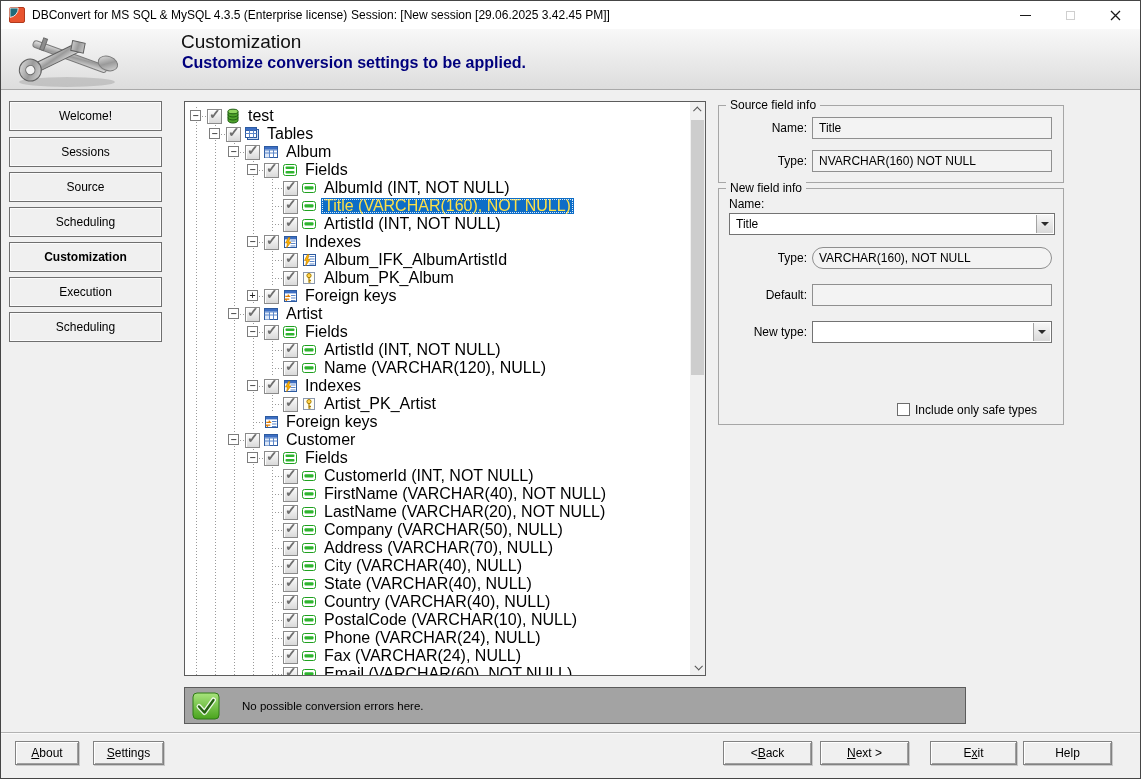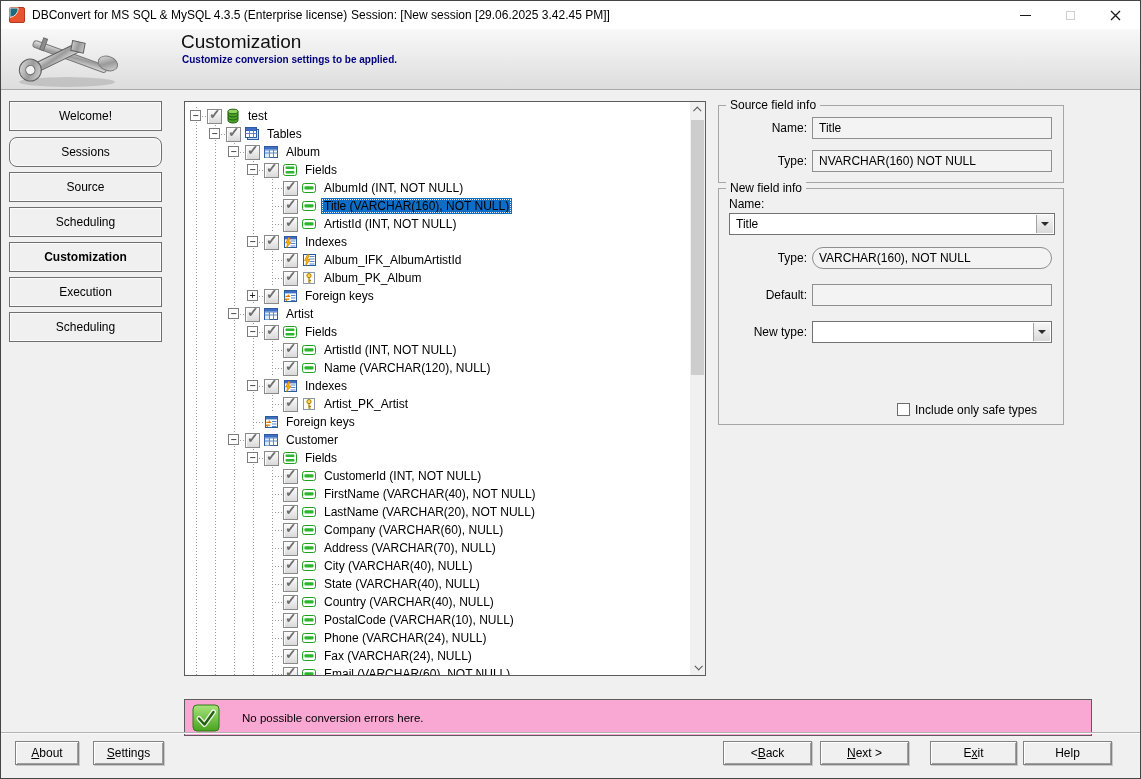--- a/index.html
+++ b/index.html
@@ -16,21 +16,21 @@
   .tb-session{position:absolute;left:350px;top:7px;font-size:12px;white-space:nowrap;}
   .tb-controls{position:absolute;right:2px;top:0;height:28px;display:flex;}
   .tb-btn{width:45px;height:28px;display:flex;align-items:center;justify-content:center;}
   .glyph-min{width:11px;height:1px;background:#1a1a1a;}
   .glyph-max{width:9px;height:9px;border:1px solid #cfcfcf;background:#fff;}
   
   .header{position:absolute;left:0;top:28px;right:0;height:61px;
     background:linear-gradient(#f8f8f8,#dddddd);border-bottom:1px solid #a9a9a9;}
   .logo{position:absolute;left:8px;top:1px;width:115px;height:58px;}
   .h-title{position:absolute;left:180px;top:2px;font-size:19px;color:#101010;}
-  .h-sub{position:absolute;left:181px;top:25px;font-size:10px;font-weight:bold;color:#00007d;}
+  .h-sub{position:absolute;left:181px;top:25px;font-size:16px;font-weight:bold;color:#00007d;}
   
   .sidebar-btn{position:absolute;left:8px;width:153px;height:30px;background:#f0f0f0;
     border:1px solid #6f6f6f;box-shadow:inset 0 0 0 1px #fbfbfb;
     display:flex;align-items:center;justify-content:center;font-size:12px;cursor:default;}
   .sidebar-btn.active{font-weight:bold;}
   
   .treebox{position:absolute;left:183px;top:100px;width:522px;height:575px;background:#fff;
     border:1px solid #5c5c5c;overflow:hidden;}
   .treerows{position:absolute;left:2px;top:5px;right:16px;}
   .trow{display:flex;align-items:center;height:18px;white-space:nowrap;}
@@ -42,22 +42,22 @@
       repeating-linear-gradient(to right,#9a9a9a 0 1px,transparent 1px 3px);
     background-size:1px 100%,10px 1px;background-position:9px 0,9px 9px;background-repeat:no-repeat;}
   .expander{position:absolute;left:3px;top:3px;width:11px;height:11px;background:#fff;
     border:1px solid #7d7d7d;font:10px/9px "DejaVu Sans Mono",monospace;text-align:center;color:#222;}
   .cbx{width:15px;height:15px;flex:0 0 15px;margin:0 3px 0 1px;position:relative;
     background:linear-gradient(#fdfdfd,#d9d9d9);border:1px solid #8a8a8a;
     box-shadow:inset 1px 1px 0 #ffffff;}
   .cbx .mark{position:absolute;left:1px;top:-4px;font-size:14px;font-weight:bold;color:#6f6f6f;}
   .ticon{width:16px;height:16px;flex:0 0 16px;margin-right:4px;}
   .ticon svg{display:block;width:16px;height:16px;}
-  .tlabel{font-size:12px;padding:1px 3px;line-height:14px;}
-  .tlabel.sel{background:var(--sel,#0d6dc7);color:#000000;outline:1px dotted #dcebf9;outline-offset:-2px;}
+  .tlabel{font-size:16px;padding:1px 3px;line-height:14px;}
+  .tlabel.sel{background:var(--sel,#0d6dc7);color:#fde047;outline:1px dotted #dcebf9;outline-offset:-2px;}
   
   .vscroll{position:absolute;top:0;right:0;bottom:0;width:15px;background:#f0f0f0;}
   .sbar-btn{position:absolute;left:0;width:15px;height:16px;display:flex;align-items:center;justify-content:center;}
   .sbar-btn.up{top:0;} .sbar-btn.down{bottom:0;}
   .chev{width:6px;height:6px;border-left:1.5px solid #555;border-top:1.5px solid #555;}
   .chev.up{transform:rotate(45deg) translateY(1px);}
   .chev.down{transform:rotate(225deg) translateY(1px);}
   .sthumb{position:absolute;left:1px;width:13px;top:18px;height:255px;background:#cdcdcd;}
   
   .group{position:absolute;border:1px solid #a6a6a6;}
@@ -66,21 +66,21 @@
   .fvalue{position:absolute;height:22px;background:#f3f3f3;border:1px solid #8f8f8f;
     font-size:12px;line-height:20px;padding:0 6px;overflow:hidden;white-space:nowrap;}
   .combo{position:absolute;height:22px;background:#fff;border:1px solid #737373;}
   .combo-val{font-size:12px;line-height:20px;padding:0 6px;overflow:hidden;white-space:nowrap;}
   .combo-btn{position:absolute;right:1px;top:1px;bottom:1px;width:17px;
     background:linear-gradient(#f7f7f7,#d9d9d9);border-left:1px solid #a3a3a3;
     display:flex;align-items:center;justify-content:center;}
   .arrow{width:0;height:0;border-left:4px solid transparent;border-right:4px solid transparent;border-top:4px solid #2b2b2b;}
   .chk{position:absolute;width:13px;height:13px;background:#fff;border:1px solid #6d6d6d;}
   
-  .statusbox{position:absolute;left:183px;top:686px;width:908px;height:37px;background:#f9a8d4;border:1px solid #5c5c5c;margin-top:12px;}
+  .statusbox{position:absolute;left:183px;top:686px;width:782px;height:37px;background:#a3a3a3;border:1px solid #5c5c5c;}
   .status-icon{position:absolute;left:7px;top:4px;width:28px;height:28px;}
   .status-msg{position:absolute;left:57px;top:12px;font-size:11.5px;}
   .footer-sep{position:absolute;left:0;right:0;top:731px;height:2px;border-top:1px solid #b2b2b2;border-bottom:1px solid #fafafa;}
   .fbtn{position:absolute;top:740px;height:24px;background:#f0f0f0;border:1px solid #828282;
     box-shadow:inset 1px 1px 0 #ffffff,inset -1px -1px 0 #9f9f9f,1px 1px 0 #c9c9c9;
     display:flex;align-items:center;justify-content:center;font-size:12px;cursor:default;}
   .fbtn u{text-decoration:underline;}
 </style>
 </head>
 <body>
@@ -134,21 +134,21 @@
           <path d="M70 22l10 8-6 8-10-8z" fill="url(#met)" stroke="#5f5f5f"></path>
         </g>
       </svg>
     </div>
     <div class="h-title">Customization</div>
     <div class="h-sub">Customize conversion settings to be applied.</div>
   </div>
 
   <div id="sidebar">
       <div class="sidebar-btn" style="top: 100px;">Welcome!</div>
-      <div class="sidebar-btn" style="top: 136px; border-radius: 8px;">Sessions</div>
+      <div class="sidebar-btn" style="top: 136px;">Sessions</div>
       <div class="sidebar-btn" style="top: 171px;">Source</div>
       <div class="sidebar-btn" style="top: 206px;">Scheduling</div>
       <div class="sidebar-btn active" style="top: 241px;">Customization</div>
       <div class="sidebar-btn" style="top: 276px;">Execution</div>
       <div class="sidebar-btn" style="top: 311px;">Scheduling</div>
     </div>
 
   <div class="treebox">
     <div class="treerows">
         <div class="trow">
@@ -573,21 +573,21 @@
           <div class="ecell stub"></div>
           <div class="cbx">
             <span class="mark">✓</span>
           </div>
           <span class="ticon">
             <svg viewBox="0 0 16 16">
               <rect x="1.5" y="3.5" width="13" height="9" rx="2" fill="#fff" stroke="#1fa11f"></rect>
               <rect x="3.5" y="6.3" width="9" height="3.2" rx="1" fill="#2db52d"></rect>
             </svg>
           </span>
-          <span class="tlabel">Company (VARCHAR(60), NULL)</span>
+          <span class="tlabel">Company (VARCHAR(50), NULL)</span>
         </div>
         <div class="trow">
           <div class="guide"></div>
           <div class="guide"></div>
           <div class="guide"></div>
           <div class="guide"></div>
           <div class="ecell stub"></div>
           <div class="cbx">
             <span class="mark">✓</span>
           </div>

